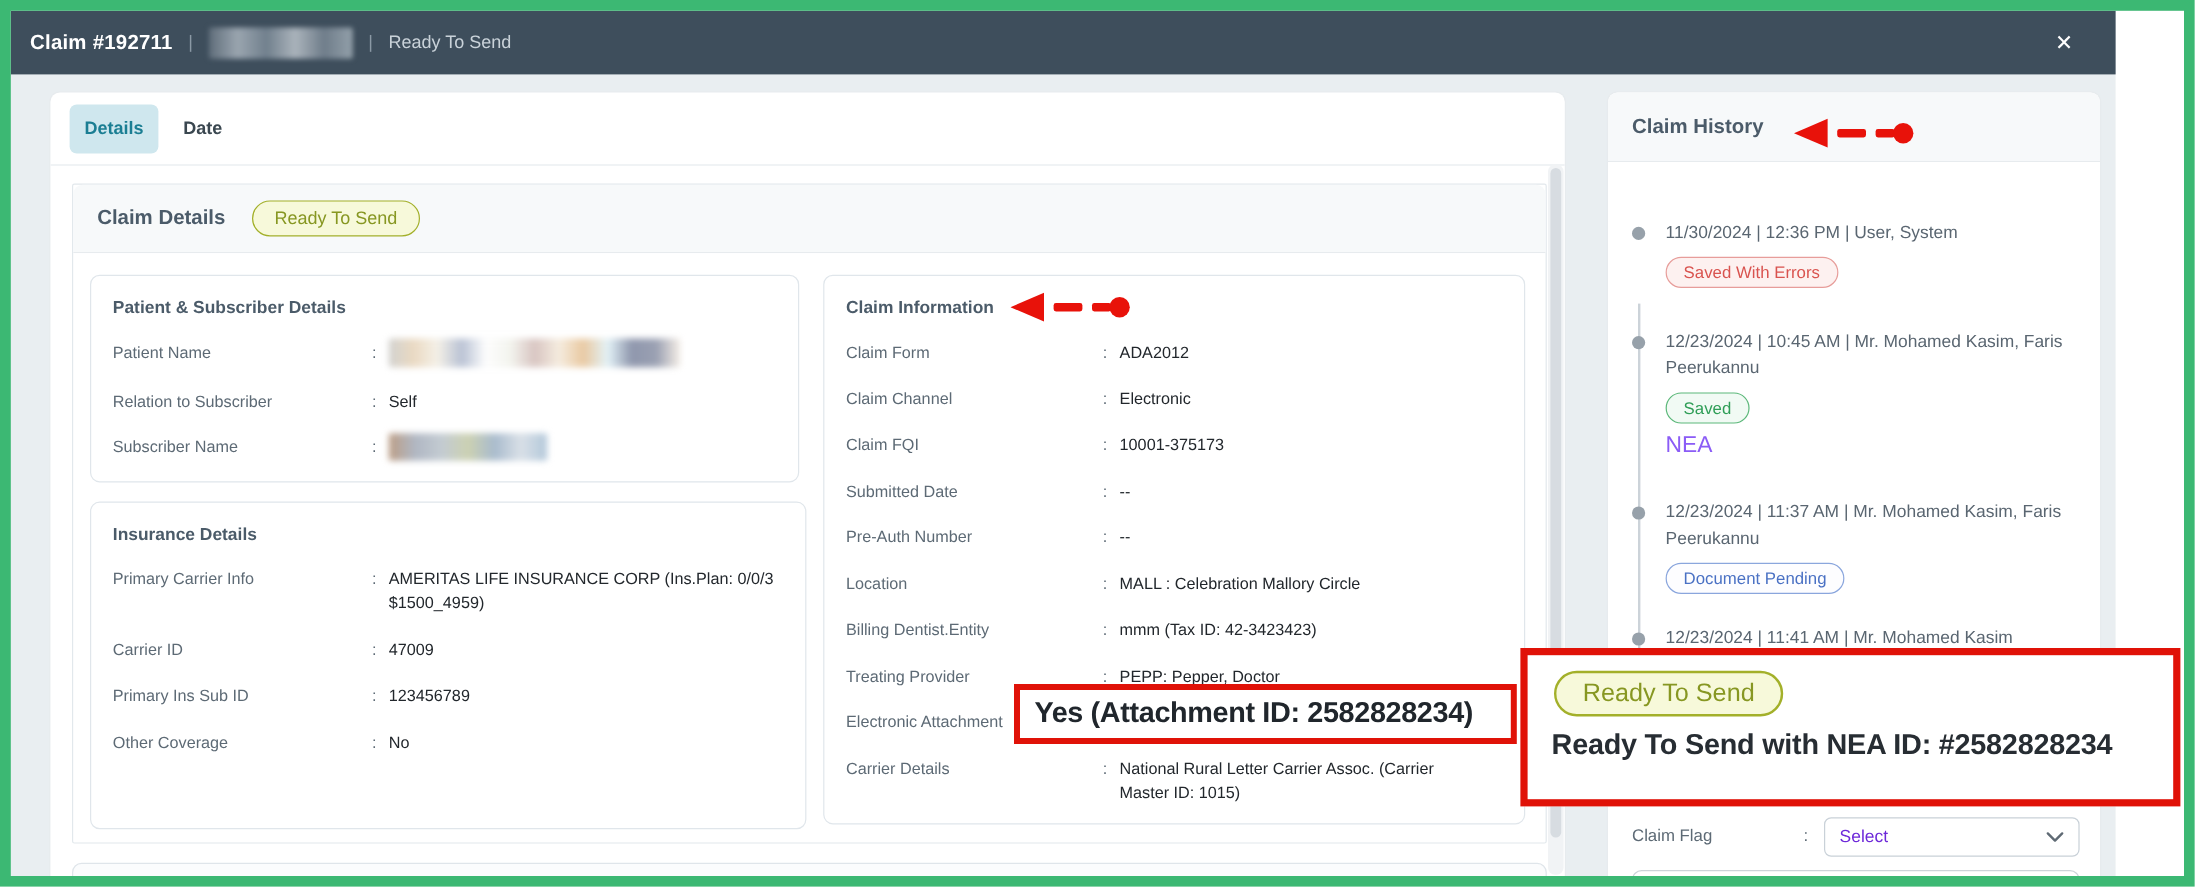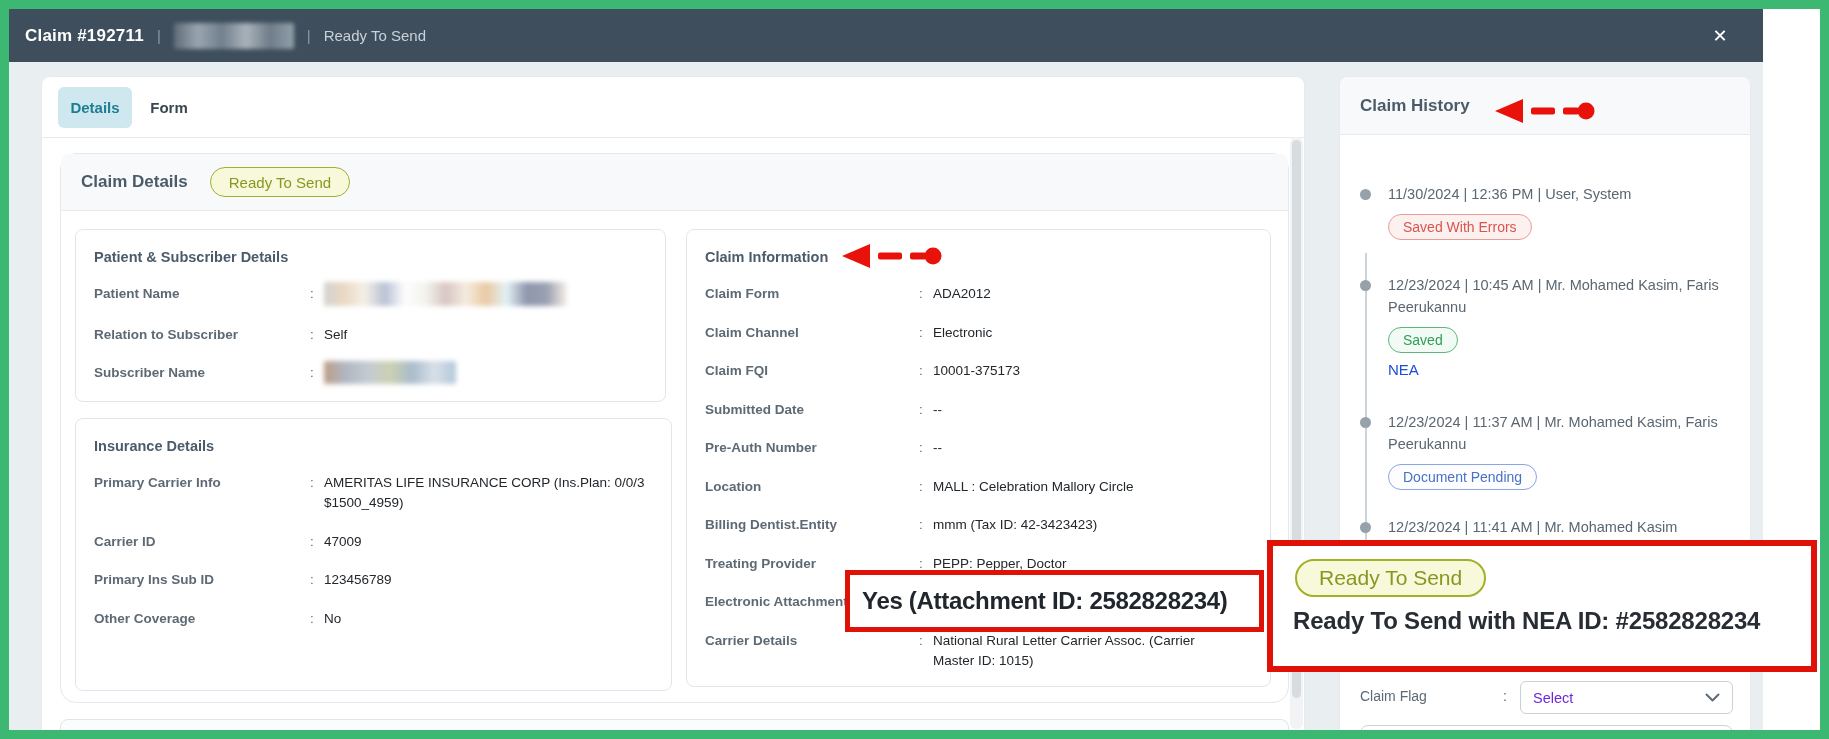--- a/index.html
+++ b/index.html
@@ -25,34 +25,34 @@
   .redact-header{width:120px;height:26px;background:linear-gradient(90deg,#5f6d7a,#9aa5af,#71808d,#aab3bb,#6f7d8a,#93a0aa);filter:blur(2px);}
   .close-btn{position:absolute;right:30px;top:14px;width:26px;height:26px;background:none;border:none;color:#fff;font-size:18px;line-height:26px;text-align:center;cursor:pointer;}
 
   
   .main-panel{position:absolute;left:33px;top:68px;width:1262px;height:653px;background:#fff;border-radius:8px 8px 0 0;box-shadow:0 0 0 1px #e7ebee;overflow:hidden;}
   .tab{position:absolute;top:10px;height:41px;border-radius:6px;font-size:15px;font-weight:bold;display:flex;align-items:center;justify-content:center;cursor:pointer;}
   .tab-details{left:16px;width:74px;background:var(--active_tab_bg,#cfe7ee);color:var(--active_tab_text,#1b7e93);}
   .tab-form{left:92px;width:70px;background:transparent;color:#3a4750;}
   .tab-divider{position:absolute;left:0;top:60px;width:100%;height:1px;background:#e7ebee;}
 
-  .cd-card{position:absolute;left:18px;top:76px;width:1229px;height:550px;border:1px solid #e2e8ec;border-radius:16px;background:#fff;}
+  .cd-card{position:absolute;left:18px;top:76px;width:1229px;height:550px;border:1px solid #e2e8ec;border-radius:2px;background:#fff;}
   .cd-head{position:absolute;left:0;top:0;width:100%;height:57px;background:#f7f9fa;border-bottom:1px solid #e7ebee;border-radius:8px 8px 0 0;display:flex;align-items:center;padding-left:20px;}
   .cd-title{font-size:17px;font-weight:bold;color:var(--title_gray,#4b5b69);}
   .pill{display:inline-flex;align-items:center;justify-content:center;border-radius:20px;white-space:nowrap;}
   .pill-ready{margin-left:22px;height:30px;padding:0 18px;font-size:15px;color:var(--ready_text,#879722);border:1.5px solid var(--ready_border,#a3b02a);background:var(--ready_bg,#f7f9da);}
 
   .inner-card{position:absolute;border:1px solid #e0e6eb;border-radius:8px;background:#fff;}
   .pat-card{left:14px;top:75px;width:591px;height:173px;}
   .ins-card{left:14px;top:264px;width:597px;height:273px;}
   .ci-card{left:625px;top:75px;width:585px;height:458px;}
   .sec-title{font-size:14.5px;font-weight:bold;color:var(--title_gray,#4b5b69);padding:17px 0 0 18px;line-height:20px;}
   .rows{padding:17px 10px 0 18px;}
   .row{display:flex;margin-bottom:18.5px;line-height:20px;font-size:13.5px;}
-  .row .lbl{color:var(--label_gray,#5d6a75);flex:0 0 auto;font-weight:bold;}
+  .row .lbl{color:var(--label_gray,#5d6a75);flex:0 0 auto;}
   .pat-card .lbl,.ins-card .lbl{width:216px;}
   .ci-card .lbl{width:214px;}
   .row .sep{color:var(--label_gray,#5d6a75);width:14px;flex:0 0 auto;}
   .row .sep::before{content:":";}
   .row .val{color:var(--value_dark,#22272c);max-width:330px;}
   .redact-patient{width:243px;height:24px;margin-top:-2px;background:linear-gradient(90deg,#d2d2d0,#ead9c2,#f4f0e7,#b9c2d4,#fdfdfd,#f3f4ee,#d8c5c2,#f5ecdf,#e9c9a2,#e3f2f7,#8f97ad,#9aa0b2,#f6efe7);}
   .redact-subscriber{width:132px;height:23px;margin-top:-2px;background:linear-gradient(90deg,#bc9e86,#b0b7c3,#c3cbd2,#ccd1b2,#a9bbcd,#d9e0e7,#b3c8da);}
 
   .partial-card-left{position:absolute;left:18px;top:642px;width:1229px;height:30px;border:1px solid #dfe5ea;border-radius:8px 8px 0 0;background:#fbfcfd;}
 
@@ -70,32 +70,32 @@
   .h-entry.mb1{margin-bottom:34px;}.h-entry.mb2{margin-bottom:33px;}.h-entry.mb3{margin-bottom:26px;}
   .h-dot{flex:0 0 28px;}
   .h-dot::before{content:"";display:block;width:11px;height:11px;border-radius:50%;background:#97a1aa;margin-top:6px;}
   .h-content{flex:1;}
   .h-time{font-size:14.5px;line-height:22px;color:#5a6671;}
   .h-badges{margin-top:9px;}
   .pill-sm{height:26px;padding:0 14px;font-size:14px;background:#fff;}
   .pill-error{color:var(--error_text,#d9534f);border:1px solid #e79d9a;background:#fdf1f0;}
   .pill-success{color:var(--success_text,#2f9e57);border:1px solid #5cb87a;background:#f1faf4;}
   .pill-info{color:var(--info_text,#4a71c4);border:1px solid #8aa6dd;background:#fdfdff;}
-  .h-note{margin-top:8px;font-size:15px;color:#1d4ed8;}
+  .h-note{margin-top:8px;font-size:19px;color:#8b5cf6;}
 
   
   .flag-label{position:absolute;left:1351px;top:679px;font-size:14px;color:var(--label_gray,#5d6a75);}
   .flag-sep{position:absolute;left:1494px;top:679px;font-size:14px;color:var(--label_gray,#5d6a75);}
   .flag-sep::before{content:":";}
   .flag-select{position:absolute;left:1511px;top:672px;width:213px;height:33px;border:1px solid #c9d1d8;border-radius:6px;background:#fff;display:flex;align-items:center;padding:0 12px;cursor:pointer;}
   .flag-select .ph{flex:1;font-size:14.5px;color:#6d28d9;}
   .partial-box-bottom{position:absolute;left:1351px;top:716px;width:373px;height:20px;border:1px solid #ccd3d9;border-radius:8px 8px 0 0;background:#fff;}
 
   
-  .attach-box{position:absolute;left:836px;top:561px;width:419px;height:62px;background:#fff;border:5px solid #e01208;z-index:15;display:flex;align-items:center;padding-left:12px;}
+  .attach-box{position:absolute;left:836px;top:561px;width:419px;height:50px;background:#fff;border:5px solid #e01208;z-index:15;display:flex;align-items:center;padding-left:12px;}
   .attach-text{font-size:24px;font-weight:bold;color:#20262c;letter-spacing:-0.3px;white-space:nowrap;}
   .callout{position:absolute;left:1258px;top:531px;width:550px;height:132px;background:#fff;border:6px solid #e01208;z-index:20;}
   .callout .pill-big{margin:13px 0 0 22px;height:38px;padding:0 22px;font-size:21px;color:var(--ready_text,#879722);border:2px solid var(--ready_border,#a3b02a);background:var(--ready_bg,#f7f9da);border-radius:22px;}
   .callout-text{margin:10px 0 0 20px;font-size:24px;font-weight:bold;color:#272d33;letter-spacing:-0.2px;white-space:nowrap;}
 
   .arrow{position:absolute;z-index:25;}
   .arrow svg{display:block;}
 </style>
 </head>
 <body>
@@ -108,21 +108,21 @@
       <span class="t-title">Claim #192711</span>
       <span class="t-sep"></span>
       <span class="redact redact-header"></span>
       <span class="t-sep"></span>
       <span class="t-status">Ready To Send</span>
       <button class="close-btn">✕</button>
     </div>
 
     <div class="main-panel">
       <div class="tab tab-details">Details</div>
-      <div class="tab tab-form">Form</div>
+      <div class="tab tab-form">Date</div>
       <div class="tab-divider"></div>
 
       <div class="cd-card">
         <div class="cd-head">
           <span class="cd-title">Claim Details</span>
           <span class="pill pill-ready">Ready To Send</span>
         </div>
 
         <div class="inner-card pat-card">
           <div class="sec-title">Patient &amp; Subscriber Details</div>

